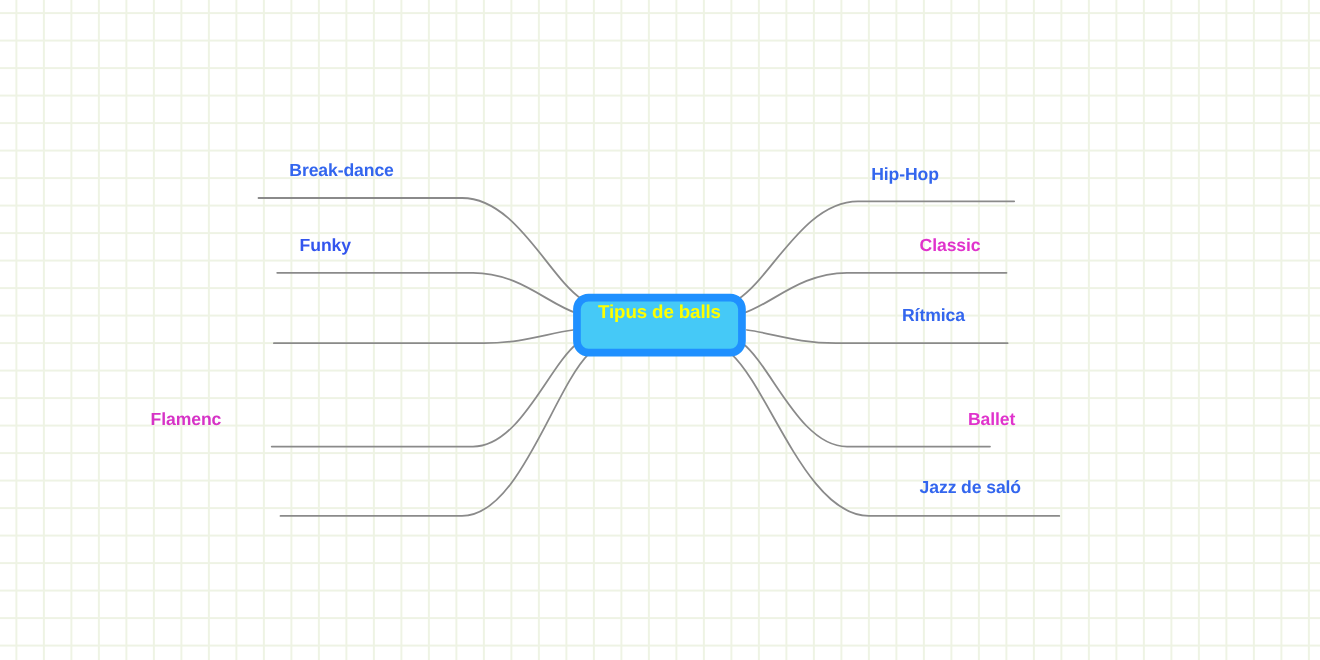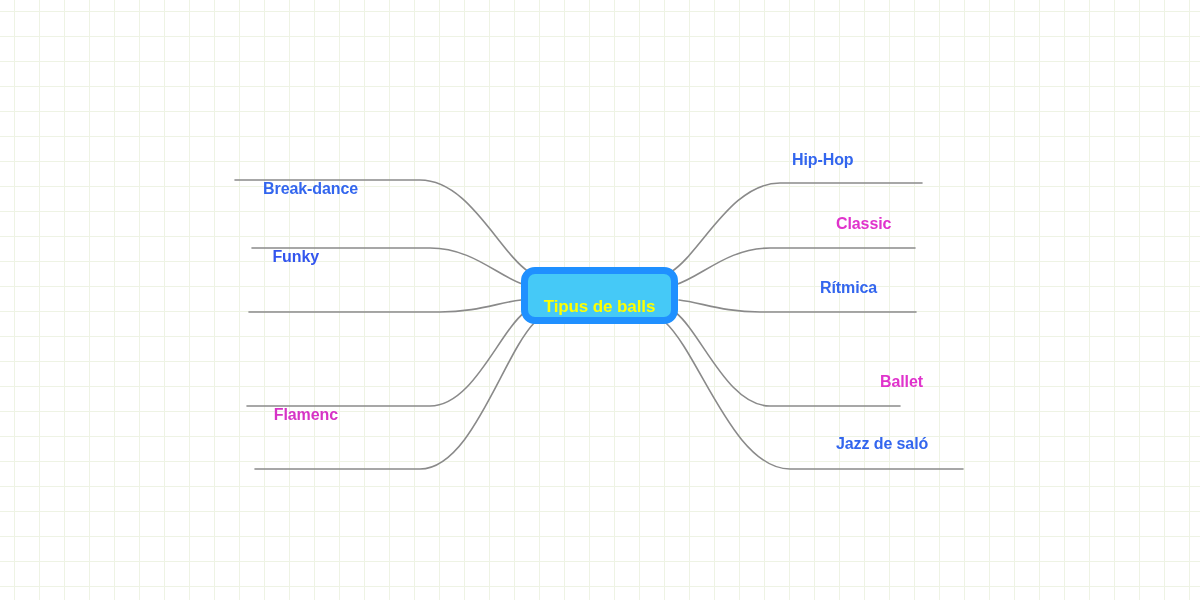--- a/index.html
+++ b/index.html
@@ -38,21 +38,21 @@
     position: absolute;
     left: 521px;
     top: 267px;
     width: 157px;
     height: 57px;
     box-sizing: border-box;
     border: 7px solid #1f90ff;
     border-radius: 14px;
     background-color: #45c9f7;
     display: flex;
-    align-items: flex-end;
+    align-items: flex-start;
     justify-content: center;
   }
   .central-node-label {
     color: #ffff00;
     font-size: 17px;
     font-weight: bold;
     letter-spacing: -0.1px;
     white-space: nowrap;
   }
 
@@ -61,21 +61,20 @@
     font-size: 16px;
     font-weight: bold;
     white-space: nowrap;
     letter-spacing: -0.1px;
   }
   .branch-label.align-left {
     text-align: left;
   }
   .branch-label.align-right {
     text-align: right;
-    margin-top: 33px;
   }
 </style>
 </head>
 <body>
 
 <div id="mindmap-canvas" style="width: 1200px; height: 600px; background-color: rgb(255, 255, 255); background-image: linear-gradient(to right, rgb(238, 243, 228) 1.5px, transparent 1.5px), linear-gradient(rgb(238, 243, 228) 1.5px, transparent 1.5px); background-size: 25px 25px;">
 
   <svg id="branch-lines" viewBox="0 0 1200 600" xmlns="http://www.w3.org/2000/svg">
       <path d="M 235 180 L 420 180 C 469.05 180, 498.48 251.76, 529 272" fill="none" stroke="#8a8a8a" stroke-width="1.6" stroke-linecap="round"></path>
       <path d="M 252 248 L 430 248 C 472.75 248, 498.4 276.86, 525 285" fill="none" stroke="#8a8a8a" stroke-width="1.6" stroke-linecap="round"></path>
@@ -88,19 +87,19 @@
       <path d="M 900 406 L 770 406 C 727.25 406, 701.6 332.68, 675 312" fill="none" stroke="#8a8a8a" stroke-width="1.6" stroke-linecap="round"></path>
       <path d="M 963 469 L 790 469 C 733.75 469, 700 354.34000000000003, 665 322" fill="none" stroke="#8a8a8a" stroke-width="1.6" stroke-linecap="round"></path>
     </svg>
 
   <div class="central-node" style="left: 521px; top: 267px; width: 157px; height: 57px; border-color: rgb(31, 144, 255); background-color: rgb(69, 201, 247);">
     <span class="central-node-label" style="color: rgb(255, 255, 0);">Tipus de balls</span>
   </div>
 
 <div class="branch-label align-right" style="color: rgb(51, 102, 238); top: 147px; left: 0px; width: 358px;">Break-dance</div>
     <div class="branch-label align-right" style="color: rgb(51, 85, 238); top: 215px; left: 0px; width: 319px;">Funky</div>
-    <div class="branch-label align-right" style="color: rgb(214, 51, 198); top: 373px; left: 0px; width: 338px;">Flamenc</div>
+    <div class="branch-label align-right" style="color: rgb(214, 51, 198); top: 373px; left: 0px; width: 338px; text-align: center;">Flamenc</div>
     <div class="branch-label align-left" style="color: rgb(51, 102, 238); top: 151px; left: 792px;">Hip-Hop</div>
     <div class="branch-label align-left" style="color: rgb(224, 51, 204); top: 215px; left: 836px;">Classic</div>
     <div class="branch-label align-left" style="color: rgb(51, 102, 238); top: 279px; left: 820px;">Rítmica</div>
     <div class="branch-label align-left" style="color: rgb(224, 51, 204); top: 373px; left: 880px;">Ballet</div>
     <div class="branch-label align-left" style="color: rgb(51, 102, 238); top: 435px; left: 836px;">Jazz de saló</div>
   </div>
 
 </body></html>

